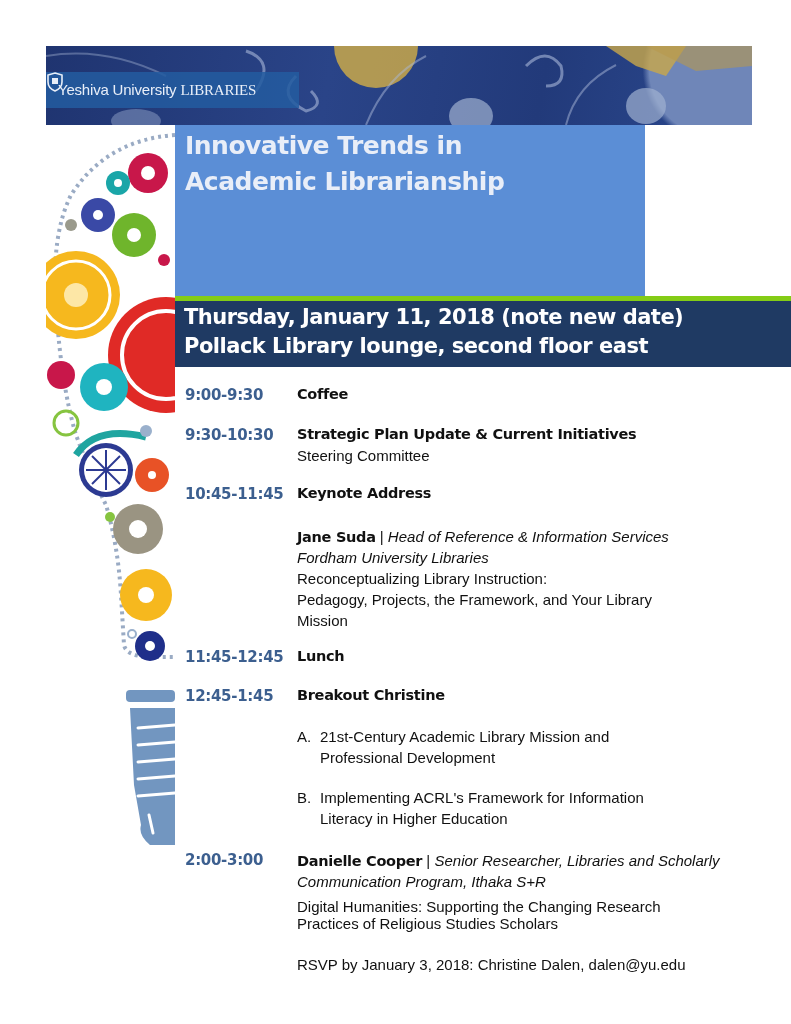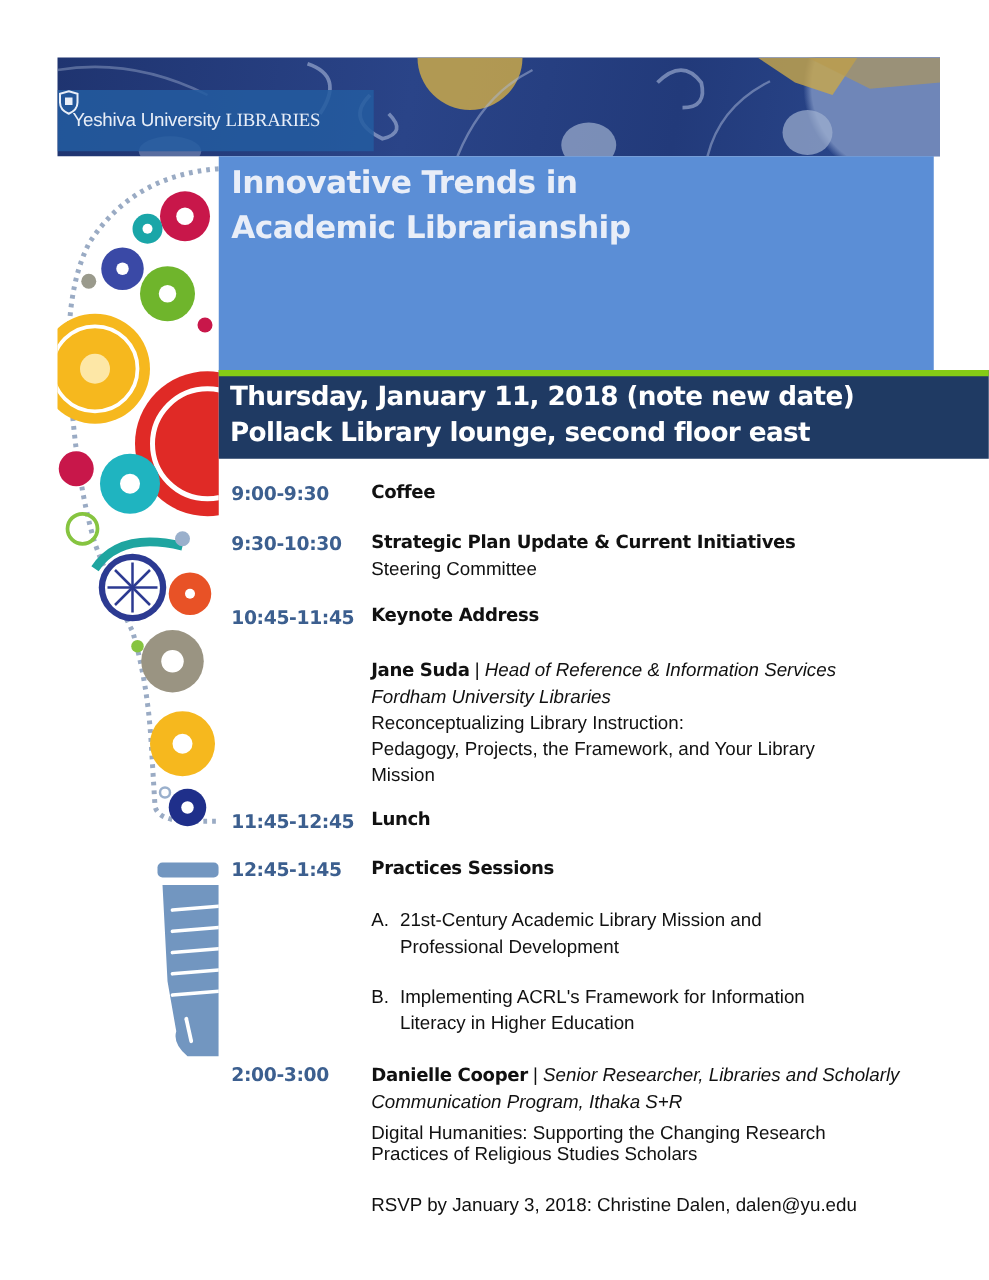--- a/index.html
+++ b/index.html
@@ -2,27 +2,27 @@
 <html><head>
 <meta charset="utf-8">
 <style>
   html, body { margin:0; padding:0; background:#ffffff; }
   body { width:791px; height:1024px; position:relative; overflow:hidden; font-family:"DejaVu Sans", sans-serif; }
 
   .banner { position:absolute; left:46px; top:46px; width:706px; height:79px; overflow:hidden;
     background: radial-gradient(circle at 95% 30%, #6f86b8 0 10%, transparent 11%),
                 linear-gradient(100deg, #1f3470 0%, #2a4488 40%, #223a7a 70%, #2c4a90 100%); }
   .banner svg { position:absolute; left:0; top:0; }
-  .logo-bar { position:absolute; left:0; top:26px; width:253px; height:49px; background:rgba(35,92,160,0.85);
+  .logo-bar { position:absolute; left:0; top:26px; width:253px; height:36px; background:rgba(35,92,160,0.85);
     display:flex; align-items:center; padding-left:12px; box-sizing:border-box; }
   .logo-shield { width:18px; height:20px; margin-right:8px; }
   .logo-text { color:#e8eef8; font-family:"Liberation Sans", sans-serif; font-size:15px; letter-spacing:-0.2px; white-space:nowrap; }
   .logo-text .lib { font-family:"Liberation Serif", serif; font-size:15px; }
 
-  .title-panel { position:absolute; left:175px; top:125px; width:572px; height:171px; background:#5b8ed6; }
+  .title-panel { position:absolute; left:175px; top:125px; width:470px; height:171px; background:#5b8ed6; }
   .title-line { position:absolute; left:10px; color:#e9eef8; font-family:"DejaVu Sans", sans-serif; font-weight:bold; font-size:25px; letter-spacing:-0.5px; white-space:nowrap; }
   .title-line.l1 { top:6px; }
   .title-line.l2 { top:42px; }
   .title-main { position:absolute; left:8px; top:88px; color:#ffffff; font-family:"Liberation Serif", serif; font-size:50px; white-space:nowrap; letter-spacing:-0.5px; }
 
   .date-band { position:absolute; left:175px; top:296px; width:577px; height:66px; background:#1f3a63; border-top:5px solid #84cc16;padding-left:47px; }
   .date-line { position:absolute; left:9px; color:#ffffff; font-family:"DejaVu Sans", sans-serif; font-weight:bold; font-size:21px; letter-spacing:-0.5px; white-space:nowrap; }
   .date-line.d1 { top:4px; }
   .date-line.d2 { top:33px; }
 
@@ -152,21 +152,21 @@
   </div>
   <div class="item ital" style="top:547px">Fordham University Libraries</div>
   <div class="item" style="top:568px">Reconceptualizing Library Instruction:</div>
   <div class="item" style="top:589px">Pedagogy, Projects, the Framework, and Your Library</div>
   <div class="item" style="top:610px">Mission</div>
 
   <div class="time" style="top:648px">11:45-12:45</div>
   <div class="item bold" style="top:646px">Lunch</div>
 
   <div class="time" style="top:687px">12:45-1:45</div>
-  <div class="item bold" style="top:685px">Practices Sessions</div>
+  <div class="item bold" style="top:685px">Breakout Christine</div>
 
   <div class="break-item" style="top:726px">
     <div><span class="letter">A.</span><span>21st-Century Academic Library Mission and</span></div>
     <div class="cont">Professional Development</div>
   </div>
   <div class="break-item" style="top:787px">
     <div><span class="letter">B.</span><span>Implementing ACRL's Framework for Information</span></div>
     <div class="cont">Literacy in Higher Education</div>
   </div>
 

